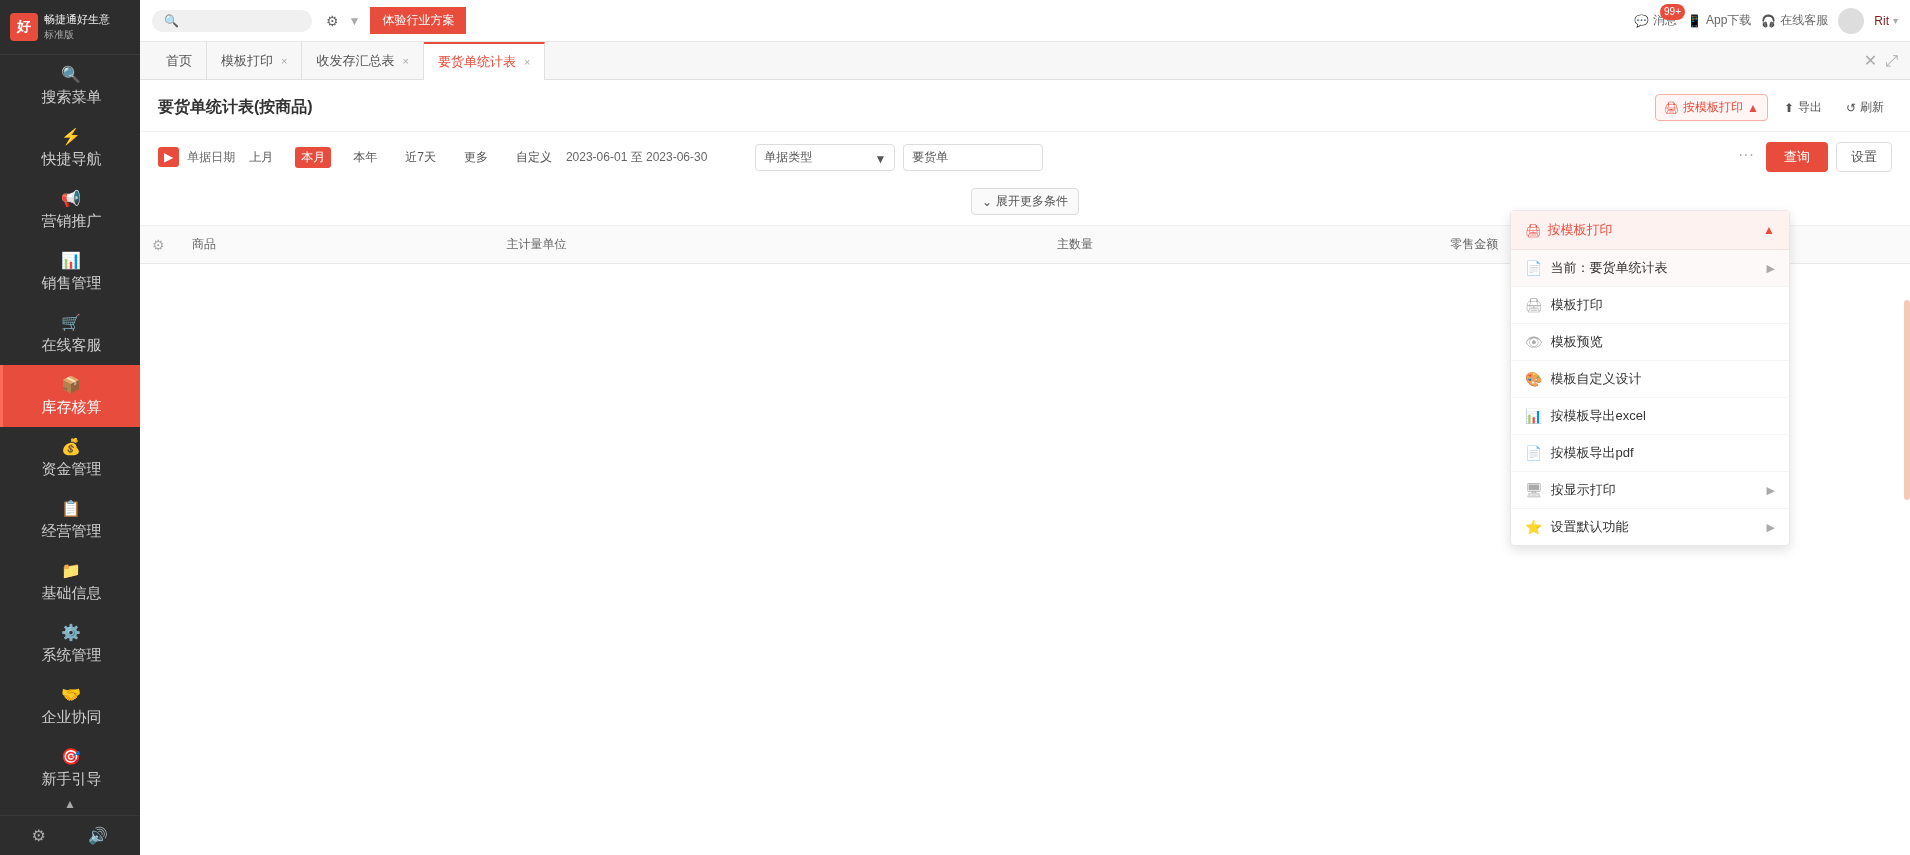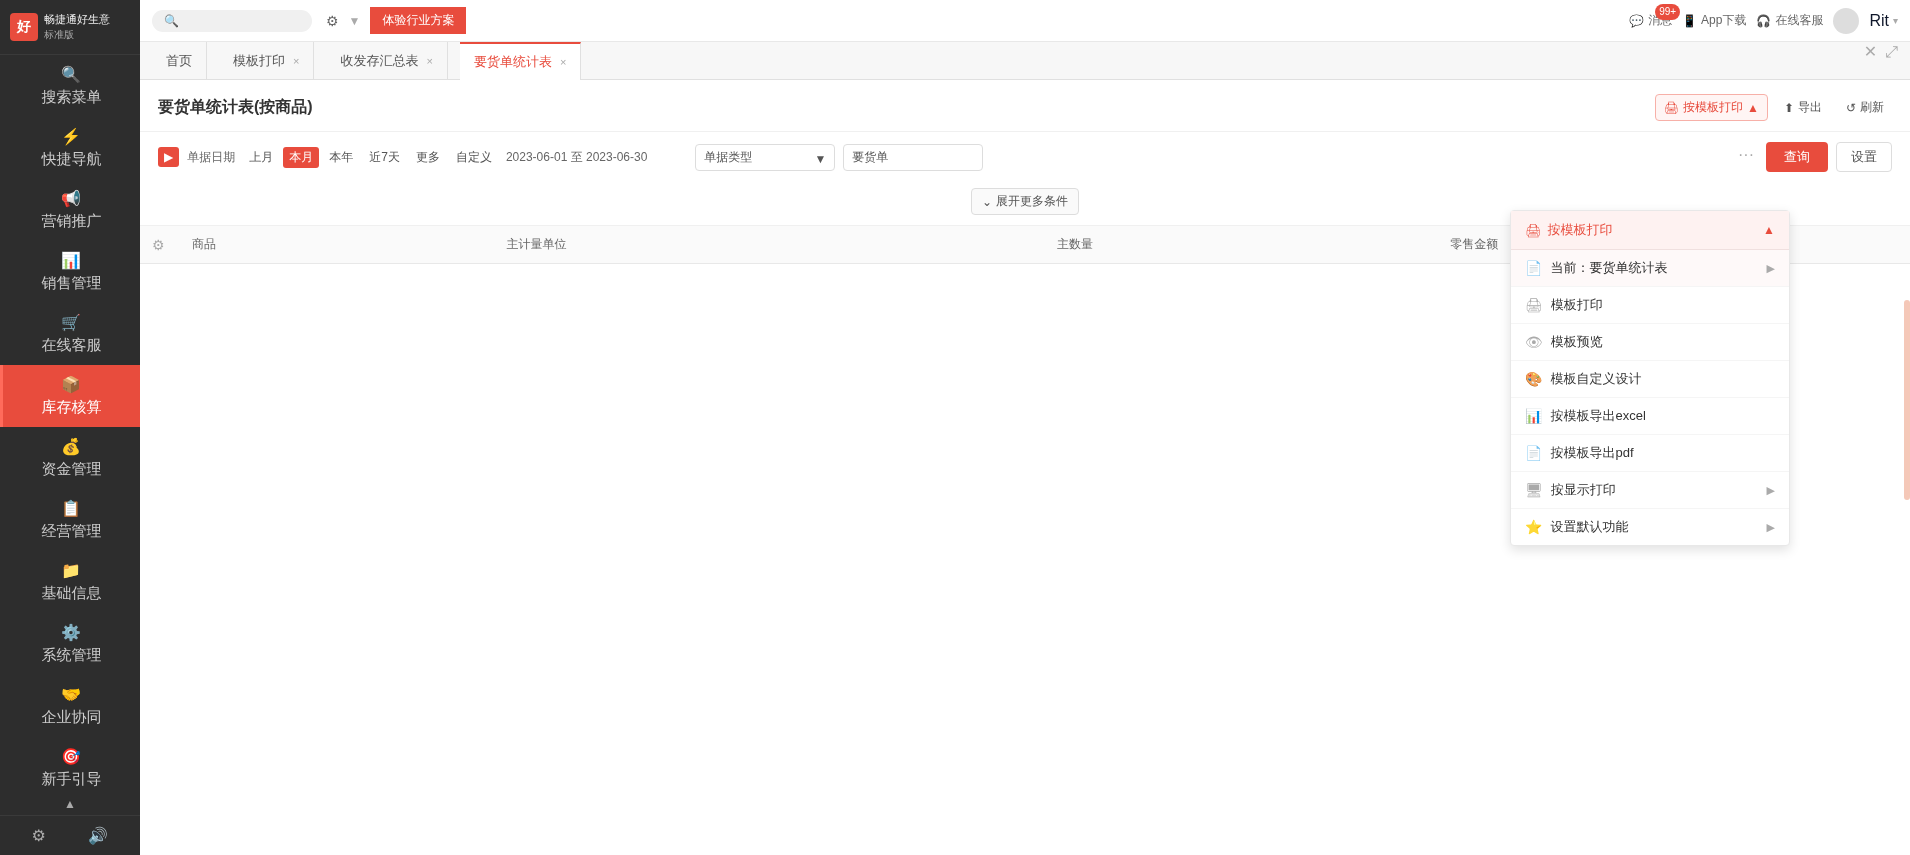--- a/index.html
+++ b/index.html
@@ -30,47 +30,47 @@
     
     .topbar { height: 42px; background: #fff; display: flex; align-items: center; padding: 0 12px; gap: 10px; border-bottom: 1px solid #e8e8e8; position: relative; z-index: 10; }
     .topbar-search { background: #f0f0f0; border-radius: 12px; padding: 4px 12px; font-size: 12px; color: #999; width: 160px; display: flex; align-items: center; gap: 4px; }
     .topbar-gear { font-size: 14px; color: #666; cursor: pointer; margin-left: 4px; }
     .topbar-trial-btn { background: #e84c3d; color: white; padding: 5px 12px; border-radius: 0; font-size: 12px; cursor: pointer; border: none; }
     .topbar-msg { display: flex; align-items: center; gap: 4px; font-size: 12px; color: #666; cursor: pointer; position: relative; }
     .badge { background: #e84c3d; color: white; font-size: 10px; border-radius: 8px; padding: 0 4px; min-width: 16px; text-align: center; line-height: 16px; position: absolute; top: -8px; right: -8px; }
     .topbar-app { display: flex; align-items: center; gap: 4px; font-size: 12px; color: #666; cursor: pointer; }
     .topbar-service { display: flex; align-items: center; gap: 4px; font-size: 12px; color: #666; cursor: pointer; }
     .topbar-avatar { width: 26px; height: 26px; background: #ddd; border-radius: 50%; }
-    .topbar-username { font-size: 16px; color: #0f172a; }
+    .topbar-username { font-size: 12px; color: #7f1d1d; }
     .topbar-dropdown { font-size: 10px; color: #aaa; margin-left: -6px; }
     .topbar-spacer { flex: 1; }
 
     
-    .tabbar { height: 38px; background: #f7f7f7; display: flex; align-items: flex-start; padding: 0 0 0 12px; border-bottom: 1px solid #e0e0e0; gap: 12px; }
+    .tabbar { height: 38px; background: #f7f7f7; display: flex; align-items: center; padding: 0 0 0 12px; border-bottom: 1px solid #e0e0e0; gap: 0; }
     .tab { display: flex; align-items: center; padding: 0 14px; height: 38px; font-size: 13px; color: #555; cursor: pointer; border-right: 1px solid #e0e0e0; gap: 6px; white-space: nowrap; }
     .tab.active { background: #fff; color: #e84c3d; border-top: 2px solid #e84c3d; font-weight: 500; }
     .tab-close { font-size: 11px; color: #aaa; cursor: pointer; margin-left: 2px; }
     .tab-window-controls { margin-left: auto; display: flex; align-items: center; gap: 8px; padding-right: 12px; }
     .window-ctrl { font-size: 16px; color: #aaa; cursor: pointer; }
 
     
     .page-content { flex: 1; background: #fff; overflow-y: auto; position: relative; }
 
     
     .page-header { padding: 14px 18px 10px; border-bottom: 1px solid #f0f0f0; display: flex; align-items: center; justify-content: space-between; }
     .page-title { font-size: 16px; font-weight: 600; color: #333; }
     .page-actions { display: flex; align-items: center; gap: 8px; }
     .print-btn { display: flex; align-items: center; gap: 4px; font-size: 12px; color: #e84c3d; cursor: pointer; padding: 4px 8px; border: 1px solid #f7b0a8; border-radius: 4px; background: #fff5f4; }
     .action-btn { display: flex; align-items: center; gap: 4px; font-size: 12px; color: #555; cursor: pointer; padding: 4px 8px; }
 
     
     .filter-bar { padding: 10px 18px; background: #fff; border-bottom: 1px solid #f0f0f0; display: flex; align-items: center; gap: 10px; flex-wrap: wrap; }
     .filter-row { display: flex; align-items: center; gap: 8px; width: 100%; }
     .filter-label { font-size: 12px; color: #666; white-space: nowrap; }
-    .date-btns { display: flex; align-items: center; gap: 4px; }
+    .date-btns { display: flex; align-items: center; gap: 16px; }
     .date-btn { font-size: 12px; color: #555; cursor: pointer; padding: 2px 6px; border-radius: 3px; }
     .date-btn.active { background: #e84c3d; color: white; border-radius: 3px; }
     .date-range { font-size: 12px; color: #666; }
     .filter-select { border: 1px solid #ddd; border-radius: 4px; padding: 4px 8px; font-size: 12px; color: #555; background: #fff; min-width: 140px; display: flex; align-items: center; justify-content: space-between; cursor: pointer; }
     .expand-btn { display: flex; align-items: center; gap: 4px; font-size: 12px; color: #555; cursor: pointer; padding: 4px 10px; border: 1px solid #ddd; border-radius: 4px; background: #fafafa; margin: 0 auto; }
 
     
     .table-container { padding: 0 0 0 0; overflow-x: auto; }
     .data-table { width: 100%; border-collapse: collapse; }
     .data-table th { background: #fafafa; padding: 10px 12px; text-align: left; font-size: 12px; color: #666; border-bottom: 1px solid #e8e8e8; font-weight: 500; white-space: nowrap; }

